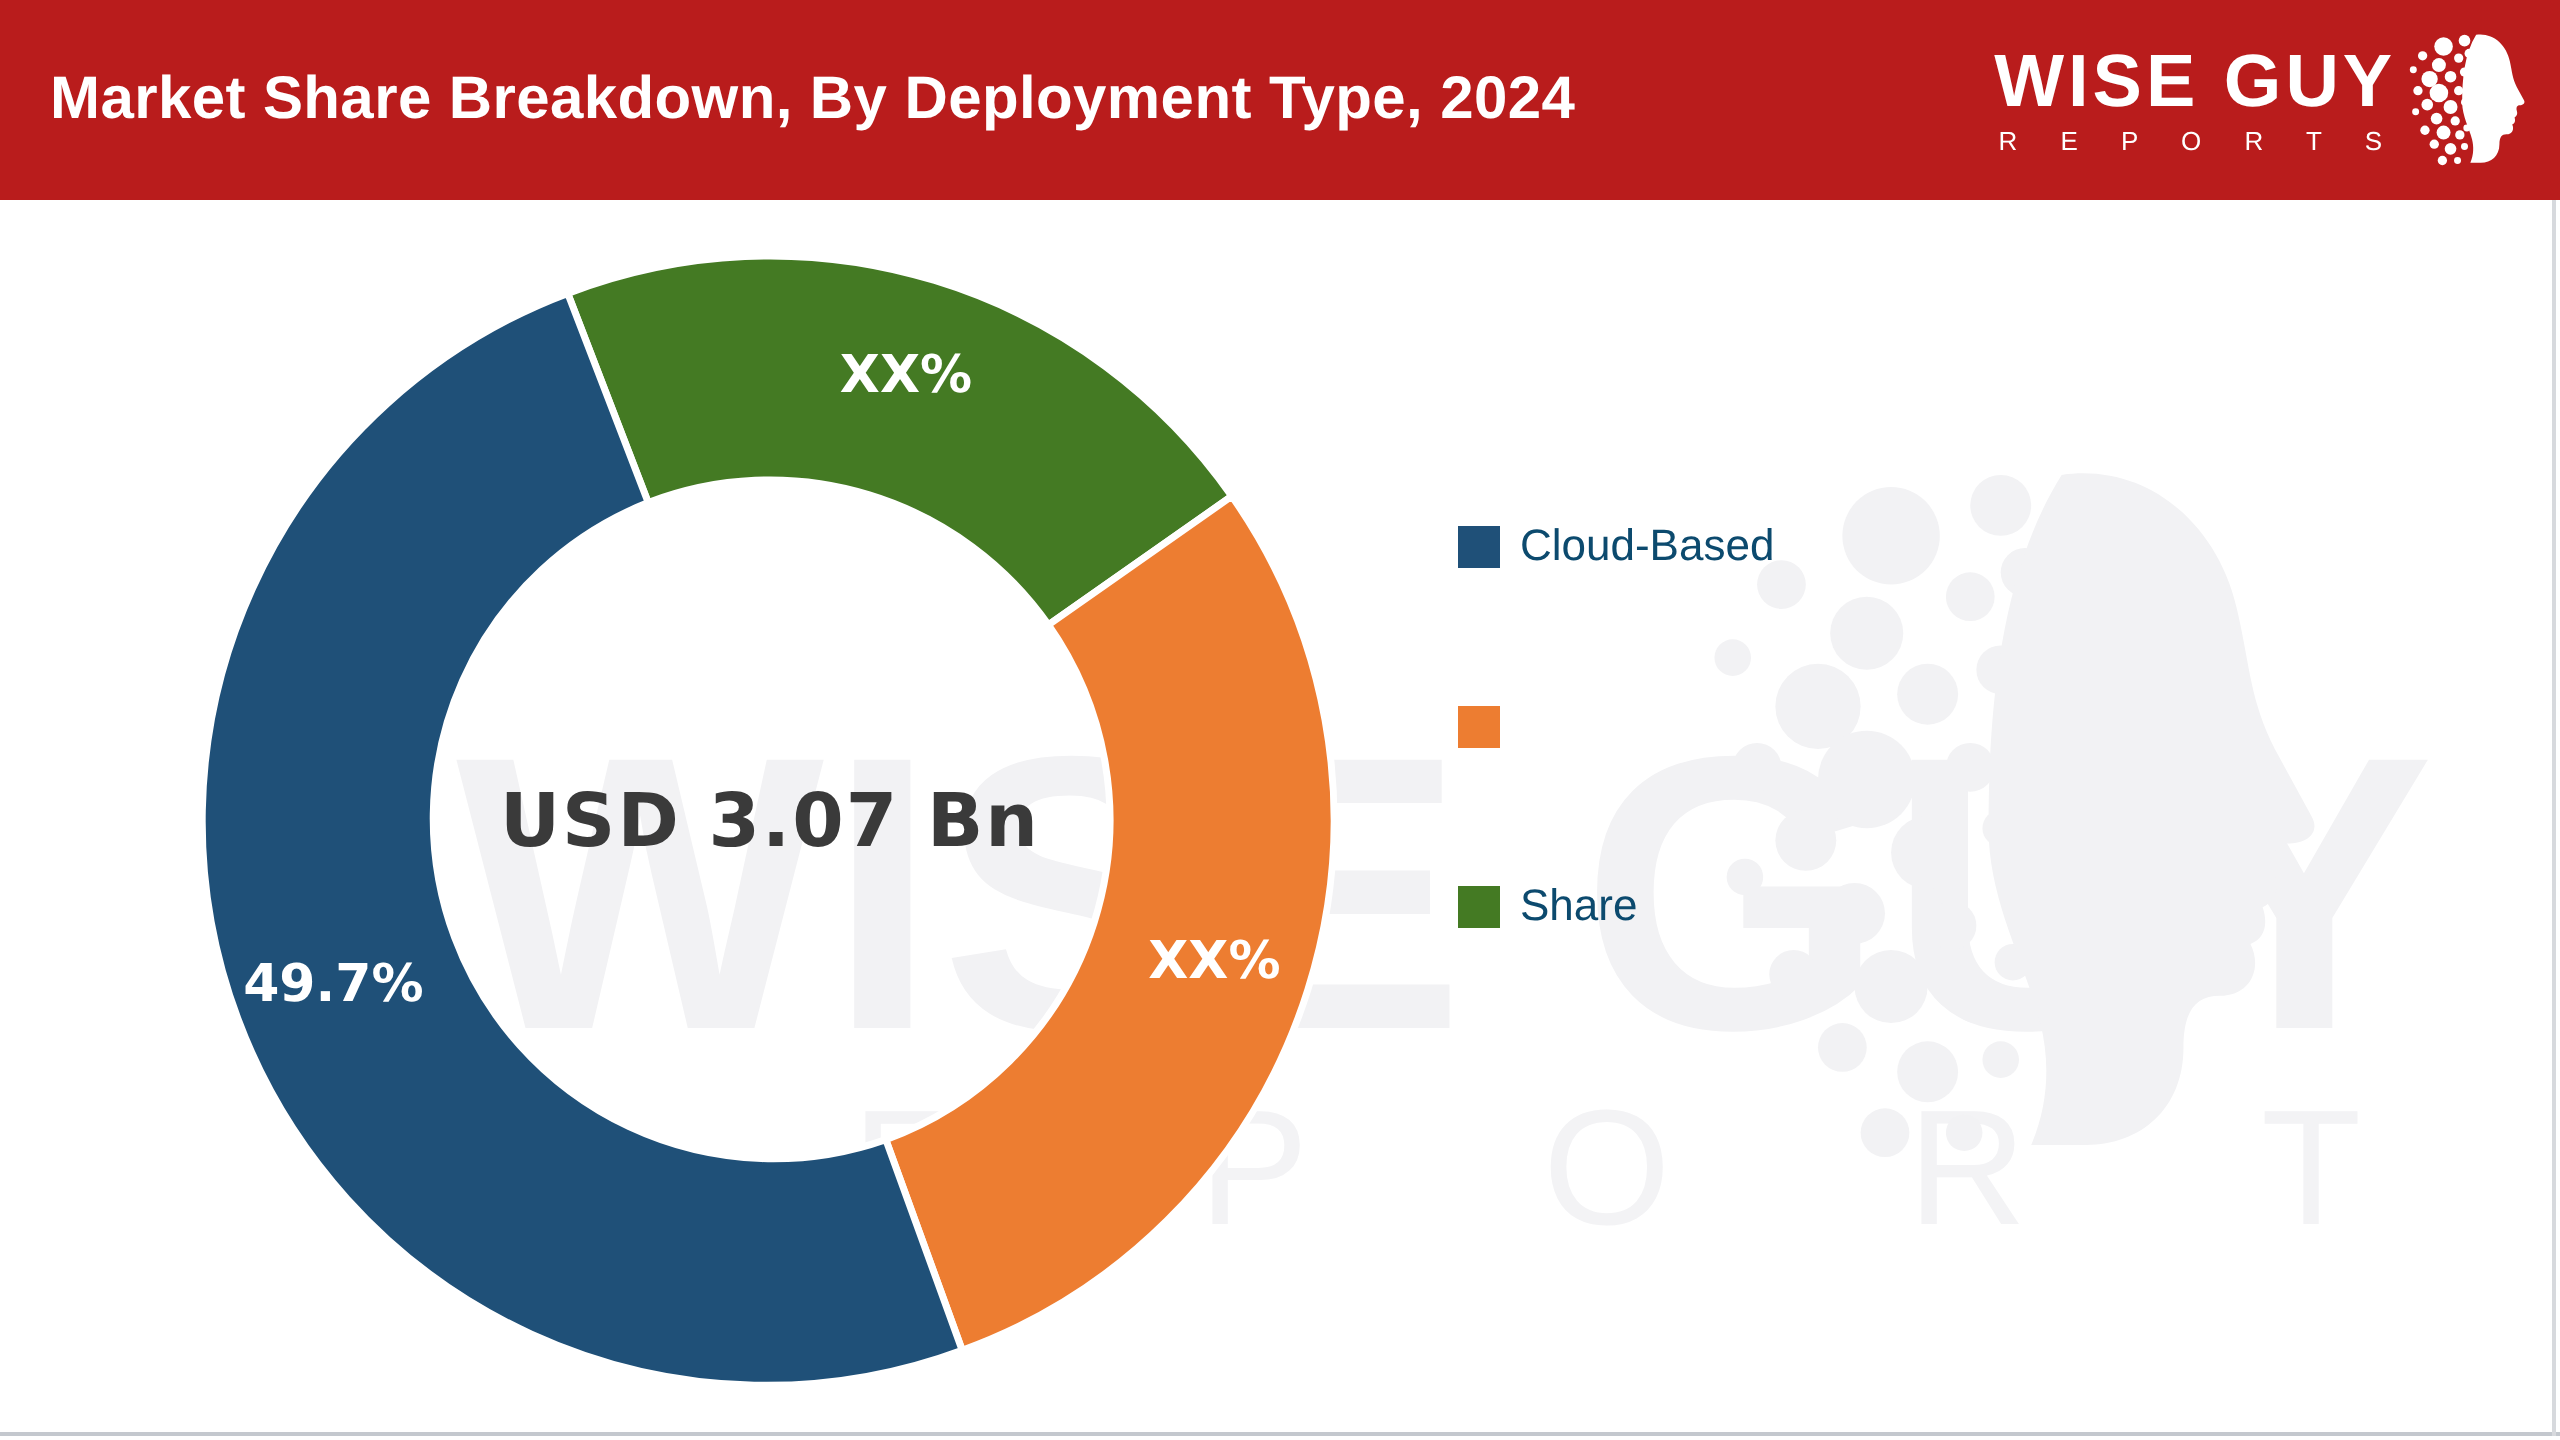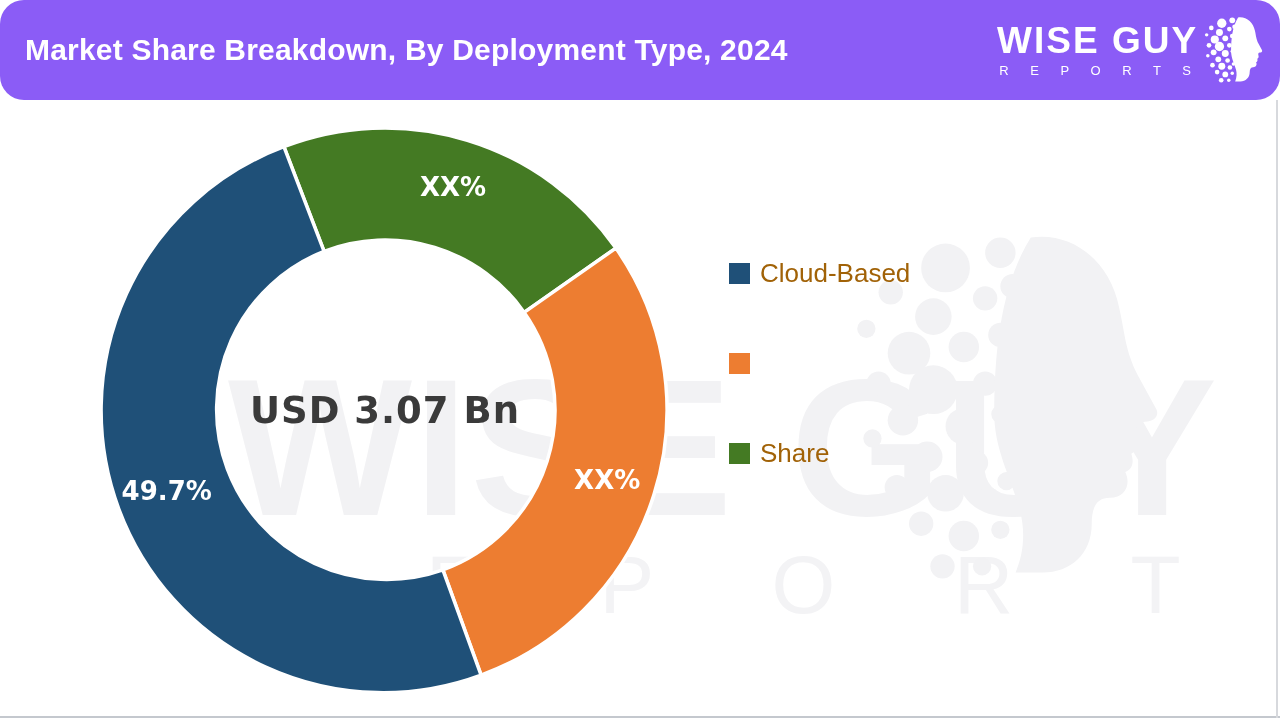--- a/index.html
+++ b/index.html
@@ -43,21 +43,21 @@
     font-size:37px;font-weight:bold;fill:#3a3a3a;letter-spacing:1px;
   }
   .seg-label{
     font-family:"DejaVu Sans","Liberation Sans",sans-serif;
     font-size:26px;font-weight:bold;fill:#ffffff;
   }
   
   .legend{position:absolute;left:729px;top:252px;z-index:3;}
   .legend-item{display:flex;align-items:center;height:42px;margin-bottom:48px;}
   .swatch{width:21px;height:21px;margin-right:10px;flex:0 0 auto;}
-  .legend-label{font-size:26px;color:#a16207;white-space:nowrap;}
+  .legend-label{font-size:22px;color:#0c4a6e;white-space:nowrap;}
   
   .line-bottom{position:absolute;left:0;top:716px;width:1280px;height:2px;background:#c4c8ce;z-index:4;}
   .line-right{position:absolute;left:1276px;top:100px;width:2px;height:618px;background:#d7d9dd;z-index:4;}
 </style>
 </head>
 <body>
 
 <svg width="0" height="0" style="position:absolute" aria-hidden="true">
   <defs>
     <g id="face-graphic" fill="currentColor">
@@ -95,21 +95,21 @@
                C104.5,62.5 102.5,64.5 99.5,64.5 C97,64.5 96.2,66.5 97,69.5
                C97.8,72 97,74 95,75 C96,78 95.2,80.2 93,81
                C95,85 93,89.5 88,89.5 C84,89.5 82,92 82,98
                C82,108 75,114 66,114 L57,114
                C60,107 60,100 58.5,94 C56,84 50,74 50,62
                C50,42 52,20 62,4 Z"></path>
     </g>
   </defs>
 </svg>
 
-<div class="header" style="background: #8b5cf6; border-radius: 24px;">
+<div class="header" style="background: #b91c1c;">
   <div class="title">Market Share Breakdown, By Deployment Type, 2024</div>
   <div class="logo">
     <div class="logo-text">
       <span class="logo-top">WISE GUY</span>
       <span class="logo-bottom">R E P O R T S</span>
     </div>
     <svg class="logo-face" viewBox="0 0 110 120">
         <use href="#face-graphic"></use>
       </svg>
   </div>

